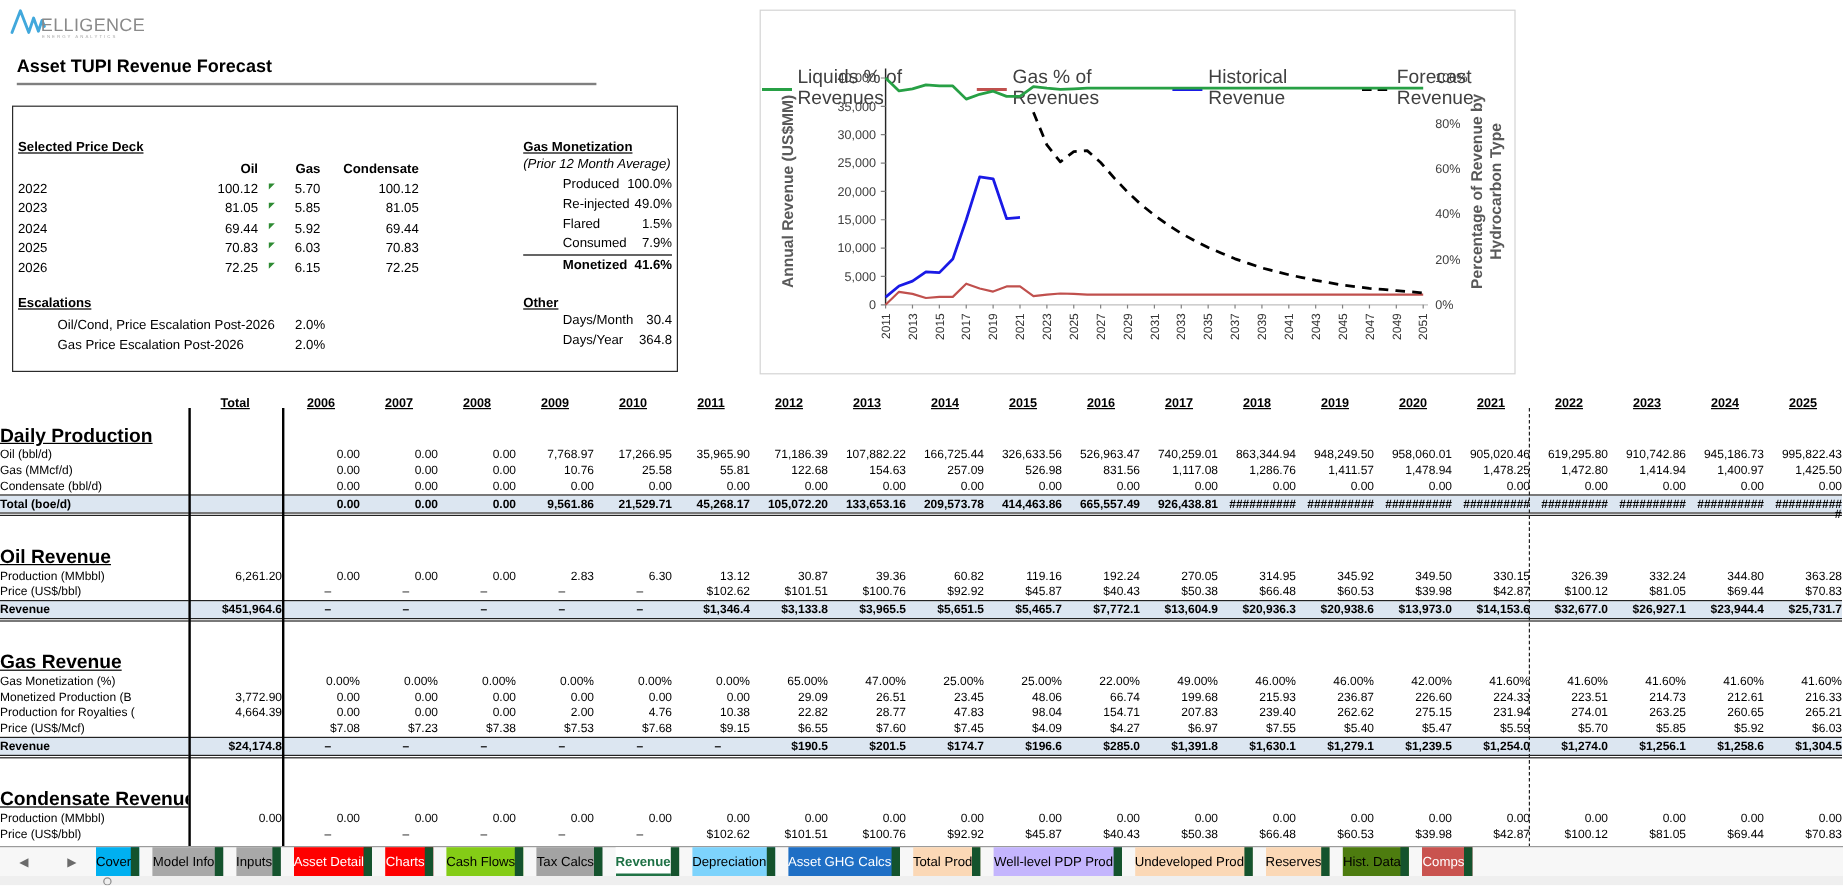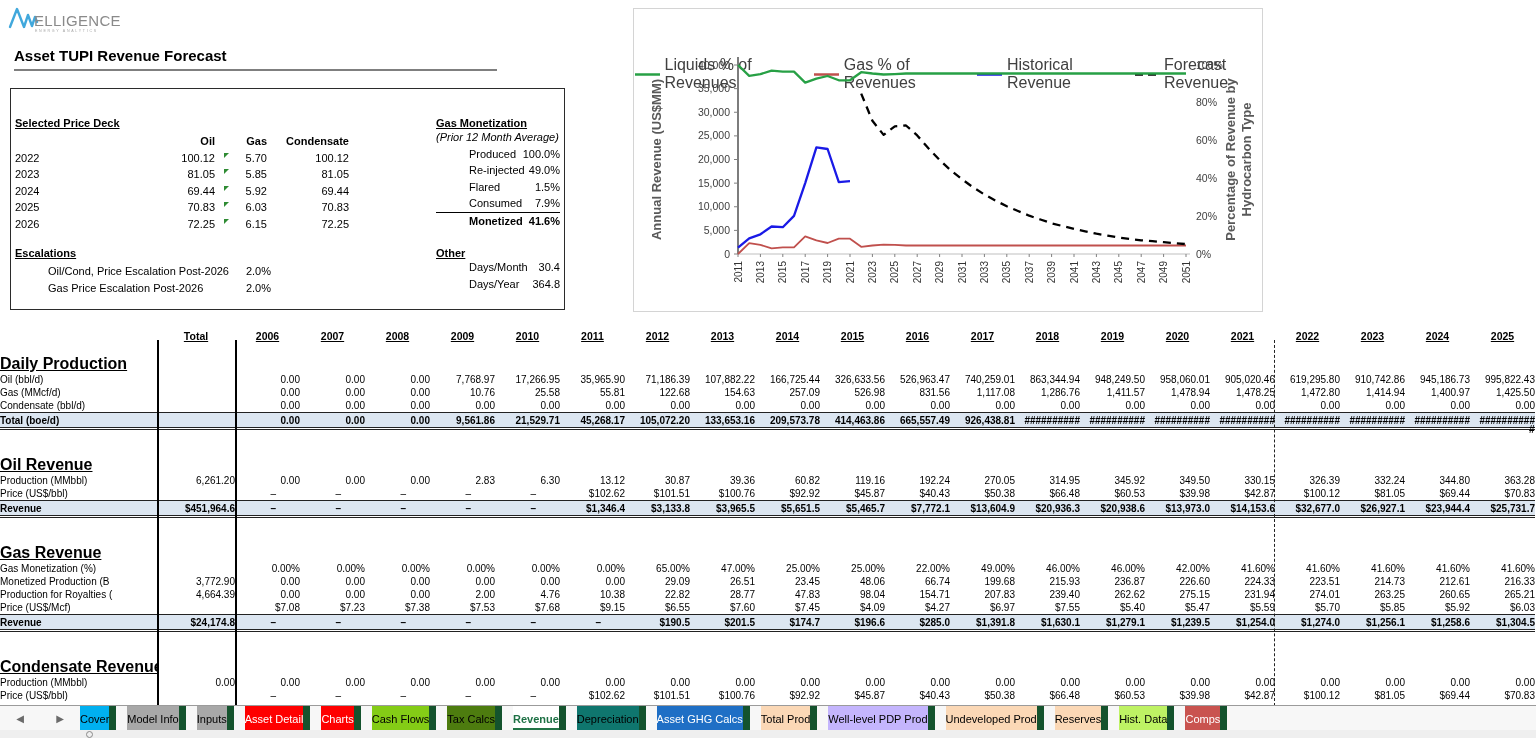--- a/index.html
+++ b/index.html
@@ -990,28 +990,28 @@
       <span>◀</span>
       <span>▶</span>
     </div>
     <div class="tabs" id="tabs">
         <span class="tab" style="background:#00b0f0;color:#000000">Cover</span>
         <span class="tab" style="background:#a8a8a8;color:#000000">Model Info</span>
         <span class="tab" style="background:#a8a8a8;color:#000000">Inputs</span>
         <span class="tab" style="background:#fe0000;color:#ffffff">Asset Detail</span>
         <span class="tab" style="background:#fe0000;color:#ffffff">Charts</span>
         <span class="tab" style="background:#84cc16;color:#000000">Cash Flows</span>
-        <span class="tab" style="background:#4d7c0f;color:#000000">Tax Calcs</span>
+        <span class="tab" style="background:#a3a3a3;color:#000000">Tax Calcs</span>
         <span class="tab active" style="background:#ffffff;color:#1e7145">Revenue</span>
-        <span class="tab" style="background:#0f766e;color:#000000">Depreciation</span>
+        <span class="tab" style="background:#7dd3fc;color:#000000">Depreciation</span>
         <span class="tab" style="background:#1f6fc5;color:#ffffff">Asset GHG Calcs</span>
         <span class="tab" style="background:#fbd8b6;color:#000000">Total Prod</span>
         <span class="tab" style="background:#c4b5fd;color:#000000">Well-level PDP Prod</span>
         <span class="tab" style="background:#fbd8b6;color:#000000">Undeveloped Prod</span>
         <span class="tab" style="background:#fbd8b6;color:#000000">Reserves</span>
-        <span class="tab" style="background:#bef264;color:#000000">Hist. Data</span>
+        <span class="tab" style="background:#4d7c0f;color:#000000">Hist. Data</span>
         <span class="tab" style="background:#c9534f;color:#ffffff">Comps</span>
       </div>
   </div>
   <div class="statusstrip"></div>
   <div class="statusdot"></div>
 
 </div>
 
 </body></html>

